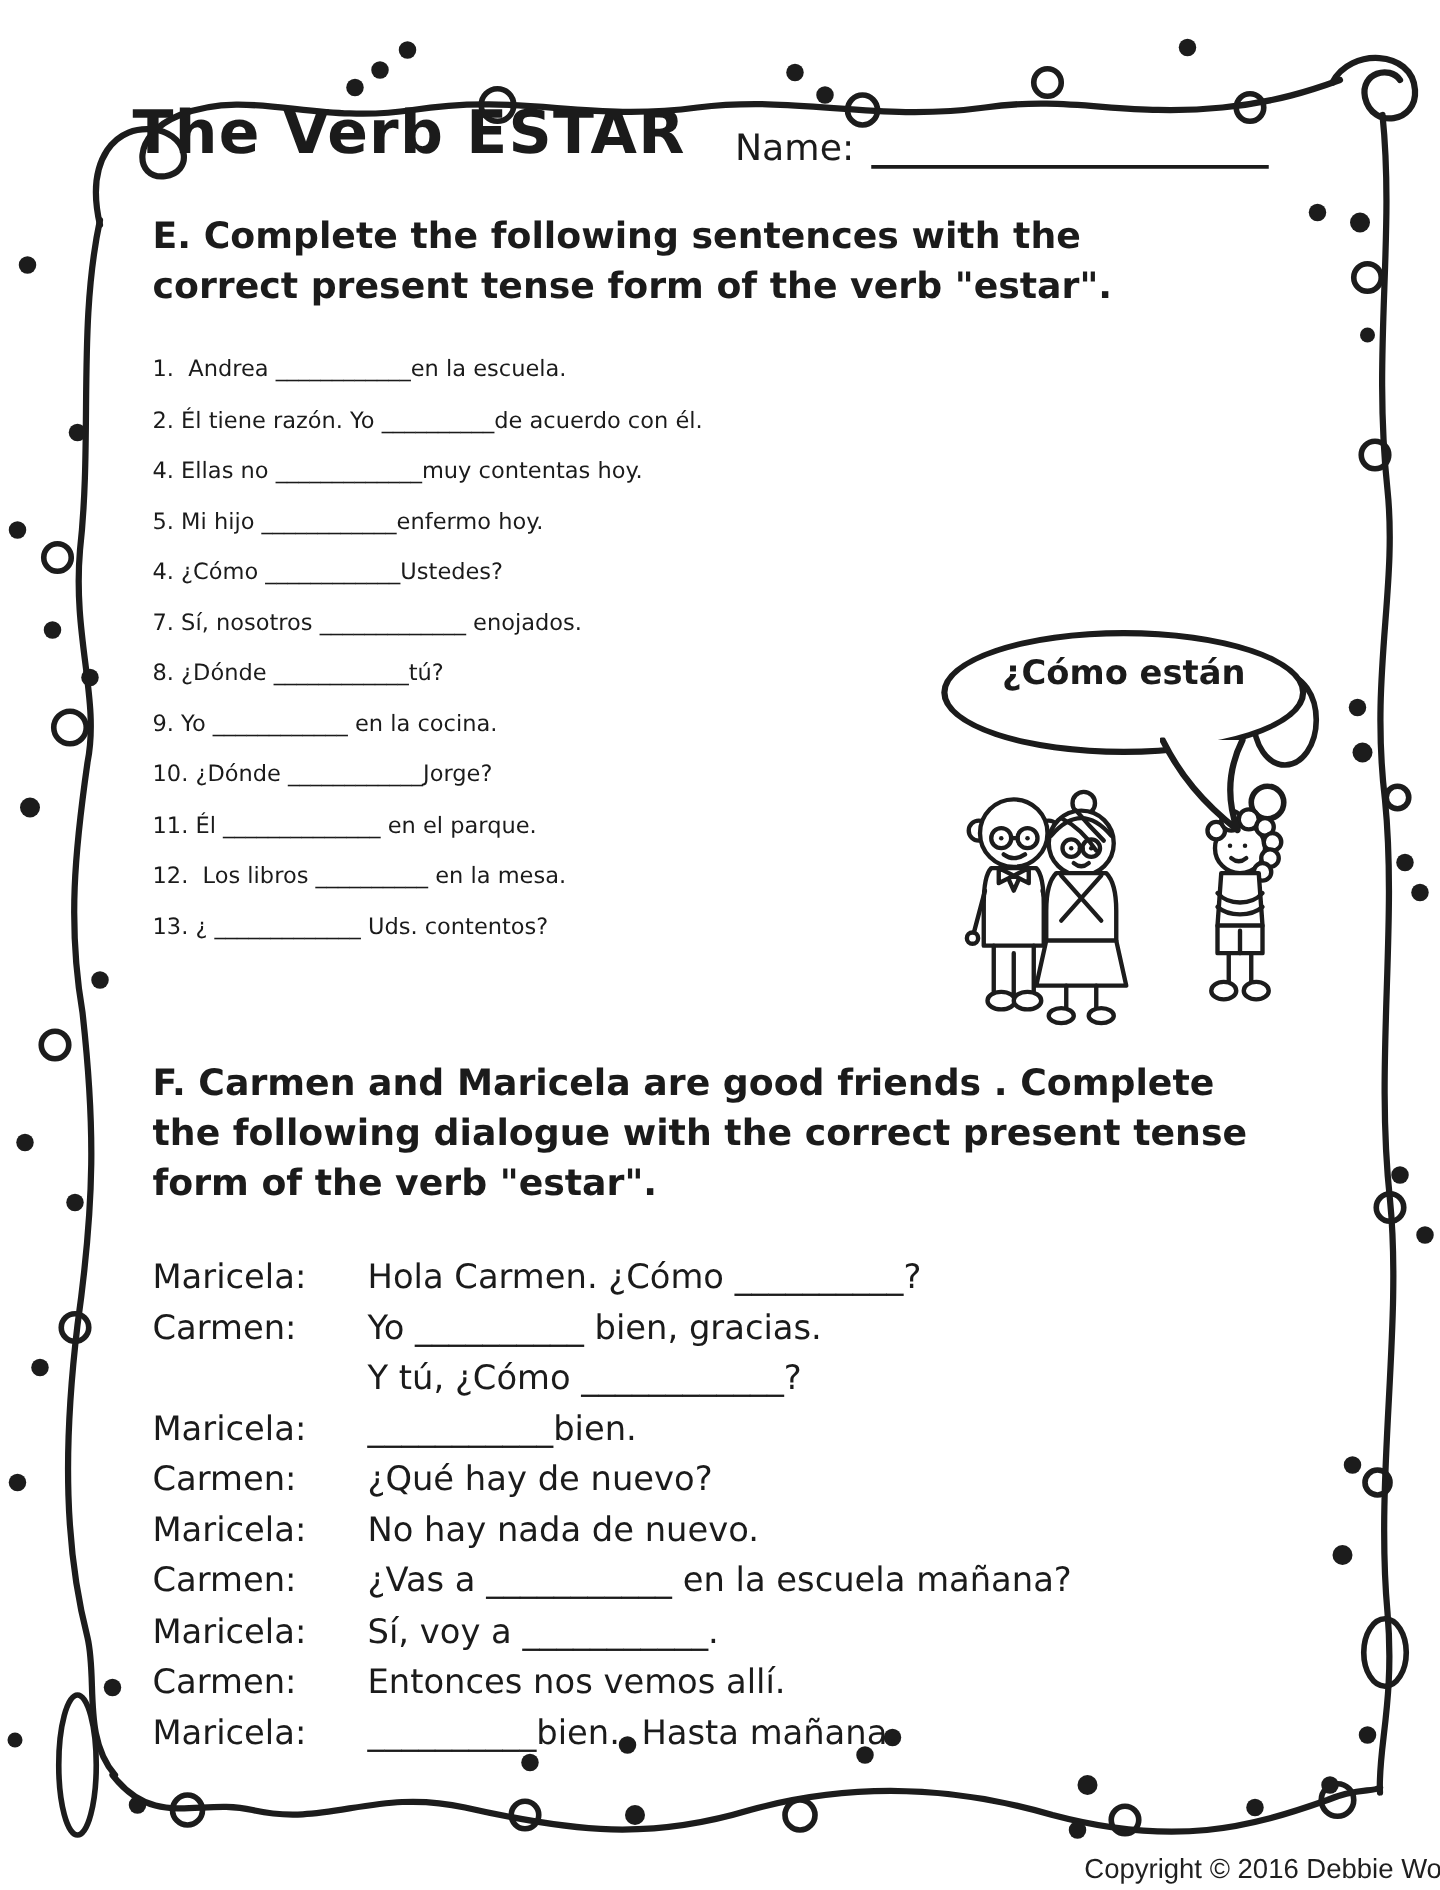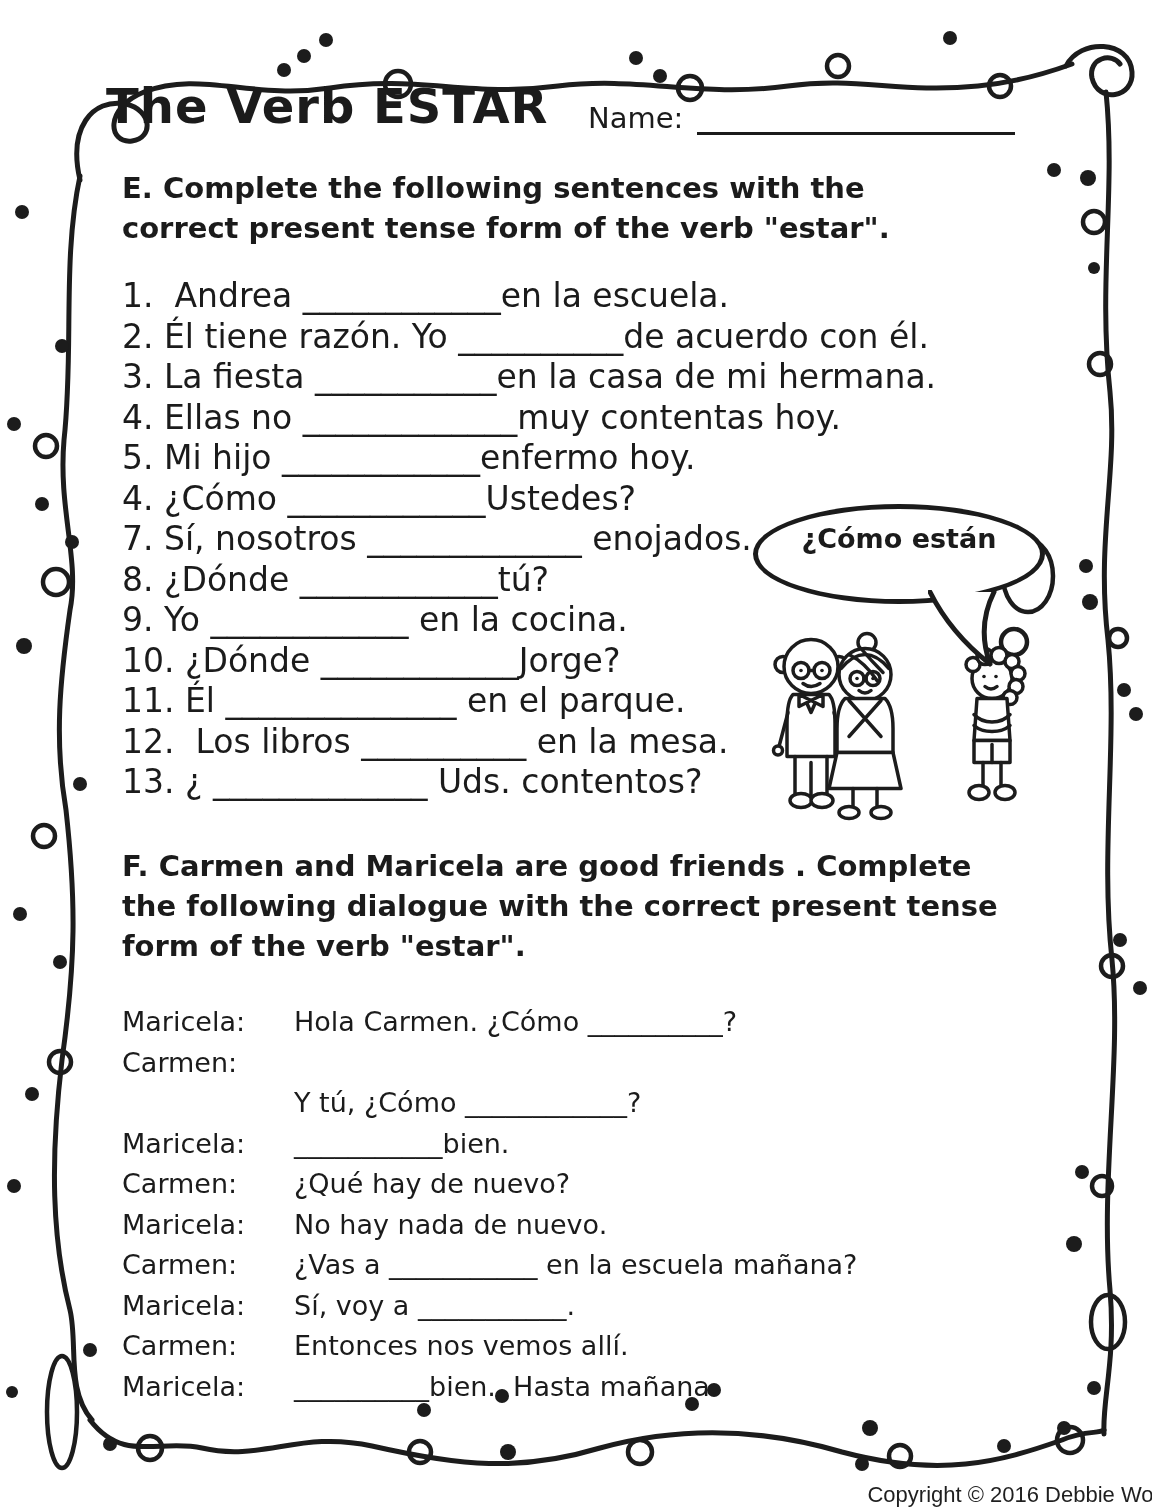--- a/index.html
+++ b/index.html
@@ -10,21 +10,21 @@
     padding-left:32px;
   }
   .border-svg { position:absolute; left:0; top:0; z-index:1; }
   .content { position:absolute; inset:0; z-index:2; }
 
   .title { position:absolute; left:106px; top:78px; font-size:48px; font-weight:700; letter-spacing:1px; }
   .name-row { position:absolute; left:588px; top:100px; font-size:29px; white-space:nowrap; }
   .name-line { display:inline-block; width:318px; height:32px; border-bottom:3px solid #1b1b1b; margin-left:14px; vertical-align:bottom; }
 
   .e-heading { position:absolute; left:122px; top:168px; width:850px; font-size:29px; font-weight:700; line-height:40px; }
-  .items { position:absolute; left:122px; top:276px; font-size:33px; line-height:40.5px; }
+  .items { position:absolute; left:122px; top:276px; font-size:18px; line-height:40.5px; }
   .items .line { white-space:pre; }
 
   .bubble {
     position:absolute; left:753px; top:504px; width:292px; height:100px;
     border:5px solid #1b1b1b; border-radius:50%; background:#fff; z-index:3;
     text-align:center; font-size:27px; font-weight:700; line-height:34px;
     padding-top:13px; box-sizing:border-box;
   }
   .bubble-tail { position:absolute; left:928px; top:590px; z-index:4; }
   .characters { position:absolute; left:765px; top:626px; z-index:2; }
@@ -132,21 +132,20 @@
 
     <div class="name-row">
       <span>Name:</span><span class="name-line"></span>
     </div>
 
     <div class="e-heading">E.  Complete the following sentences with the correct present tense form of the verb "estar".</div>
 
     <div class="items">
       <div class="line">1.  Andrea ____________en la escuela.</div>
       <div class="line">2. Él tiene razón. Yo __________de acuerdo con él.</div>
-      <div class="line">3. La fiesta ___________en la casa de mi hermana.</div>
       <div class="line">4. Ellas no _____________muy contentas hoy.</div>
       <div class="line">5. Mi hijo ____________enfermo hoy.</div>
       <div class="line">4. ¿Cómo ____________Ustedes?</div>
       <div class="line">7. Sí, nosotros _____________ enojados.</div>
       <div class="line">8. ¿Dónde ____________tú?</div>
       <div class="line">9. Yo ____________ en la cocina.</div>
       <div class="line">10. ¿Dónde ____________Jorge?</div>
       <div class="line">11. Él ______________ en el parque.</div>
       <div class="line">12.  Los libros __________ en la mesa.</div>
       <div class="line">13. ¿ _____________ Uds. contentos?</div>
@@ -229,20 +228,21 @@
 
     <div class="f-heading">F.  Carmen and Maricela are good friends .  Complete the following dialogue with the correct present tense form of the verb "estar".</div>
 
     <div class="dialogue">
       <div class="drow">
         <span class="speaker">Maricela:</span>
         <span class="dtext">Hola Carmen. ¿Cómo __________?</span>
       </div>
       <div class="drow">
         <span class="speaker">Carmen:</span>
+        <span class="dtext">Yo __________ bien, gracias.</span>
       </div>
       <div class="drow">
         <span class="speaker"></span>
         <span class="dtext">Y tú, ¿Cómo ____________?</span>
       </div>
       <div class="drow">
         <span class="speaker">Maricela:</span>
         <span class="dtext">___________bien.</span>
       </div>
       <div class="drow">

